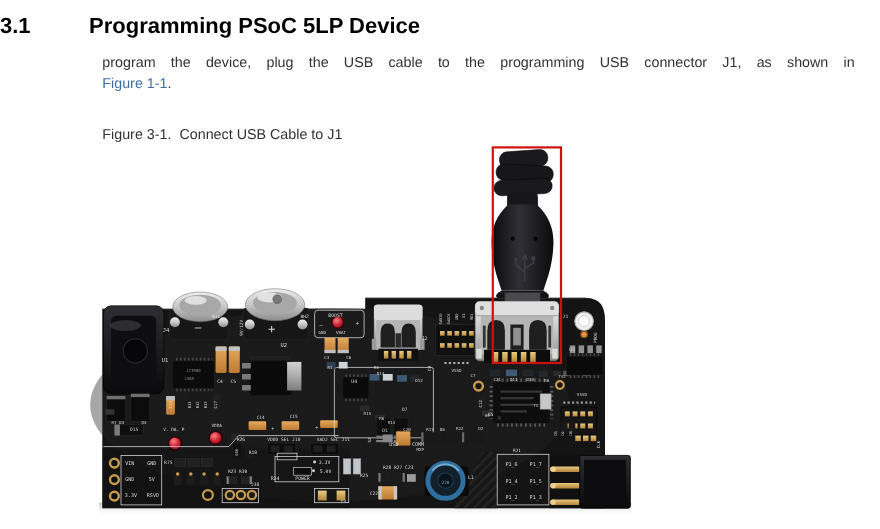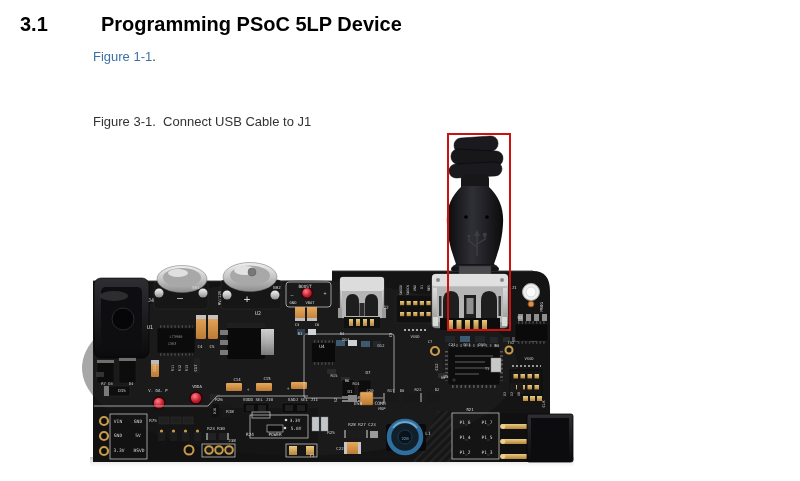--- a/index.html
+++ b/index.html
@@ -1,19 +1,19 @@
 <!DOCTYPE html>
 <html style="--c-page_background: #ffffff; --c-heading_text: #000000; --c-body_text: #333333; --c-link: #3f6fa8; --c-highlight_box: #cc1111; --c-pcb: #141414; --c-silkscreen: #d8d8d8; --c-metal_silver: #c9c9c9; --c-gold: #c79b4a; --c-capacitor_orange: #d3924a; --c-led_red: #c42031; --c-inductor_blue: #2f6f9f;"><head>
 <meta charset="utf-8">
 <style>
   html,body{margin:0;padding:0;background:#fff;}
   body{width:800px;height:481px;position:relative;overflow:hidden;
        font-family:"Liberation Sans","DejaVu Sans",sans-serif;
        -webkit-font-smoothing:antialiased;}
-  .heading{position:absolute;top:13px;left:20px;font-size:20px;font-weight:bold;
+  .heading{position:absolute;top:13px;left:0;font-size:20px;font-weight:bold;
            color:var(--c-heading_text,#000);white-space:nowrap;}
   .sec-num{display:inline-block;width:81px;}
   .para{position:absolute;left:93px;top:47px;width:684px;font-size:13px;
         line-height:19px;color:var(--c-body_text,#333);}
   .pline{text-align:justify;text-align-last:justify;}
   .pline3 a{color:var(--c-link,#3f6fa8);text-decoration:none;cursor:pointer;}
   .caption{position:absolute;left:93px;top:114px;font-size:13px;
            color:var(--c-body_text,#333);white-space:pre;text-align:right;}
   #figsvg{position:absolute;left:0;top:0;}
   .pcb{fill:#141414;}
@@ -23,20 +23,21 @@
   #silk-labels text{font-family:"DejaVu Sans Mono","Liberation Mono",monospace;}
 </style>
 </head>
 <body>
 
 <div class="heading">
   <span class="sec-num">3.1</span><span>Programming PSoC 5LP Device</span>
 </div>
 
 <div class="para">
+  <div class="pline">program the device, plug the USB cable to the programming USB connector J1, as shown in</div>
   <div class="pline3"><a>Figure 1-1</a><span>.</span></div>
 </div>
 
 <div class="caption">Figure 3-1.&nbsp; Connect USB Cable to J1</div>
 
 <svg id="figsvg" width="800" height="481" viewBox="0 0 800 481">
   <defs>
     <linearGradient id="metalV" x1="0" y1="0" x2="0" y2="1">
       <stop offset="0" stop-color="#f0f0f0"></stop>
         <stop offset="0.5" stop-color="#c6c6c6"></stop>

